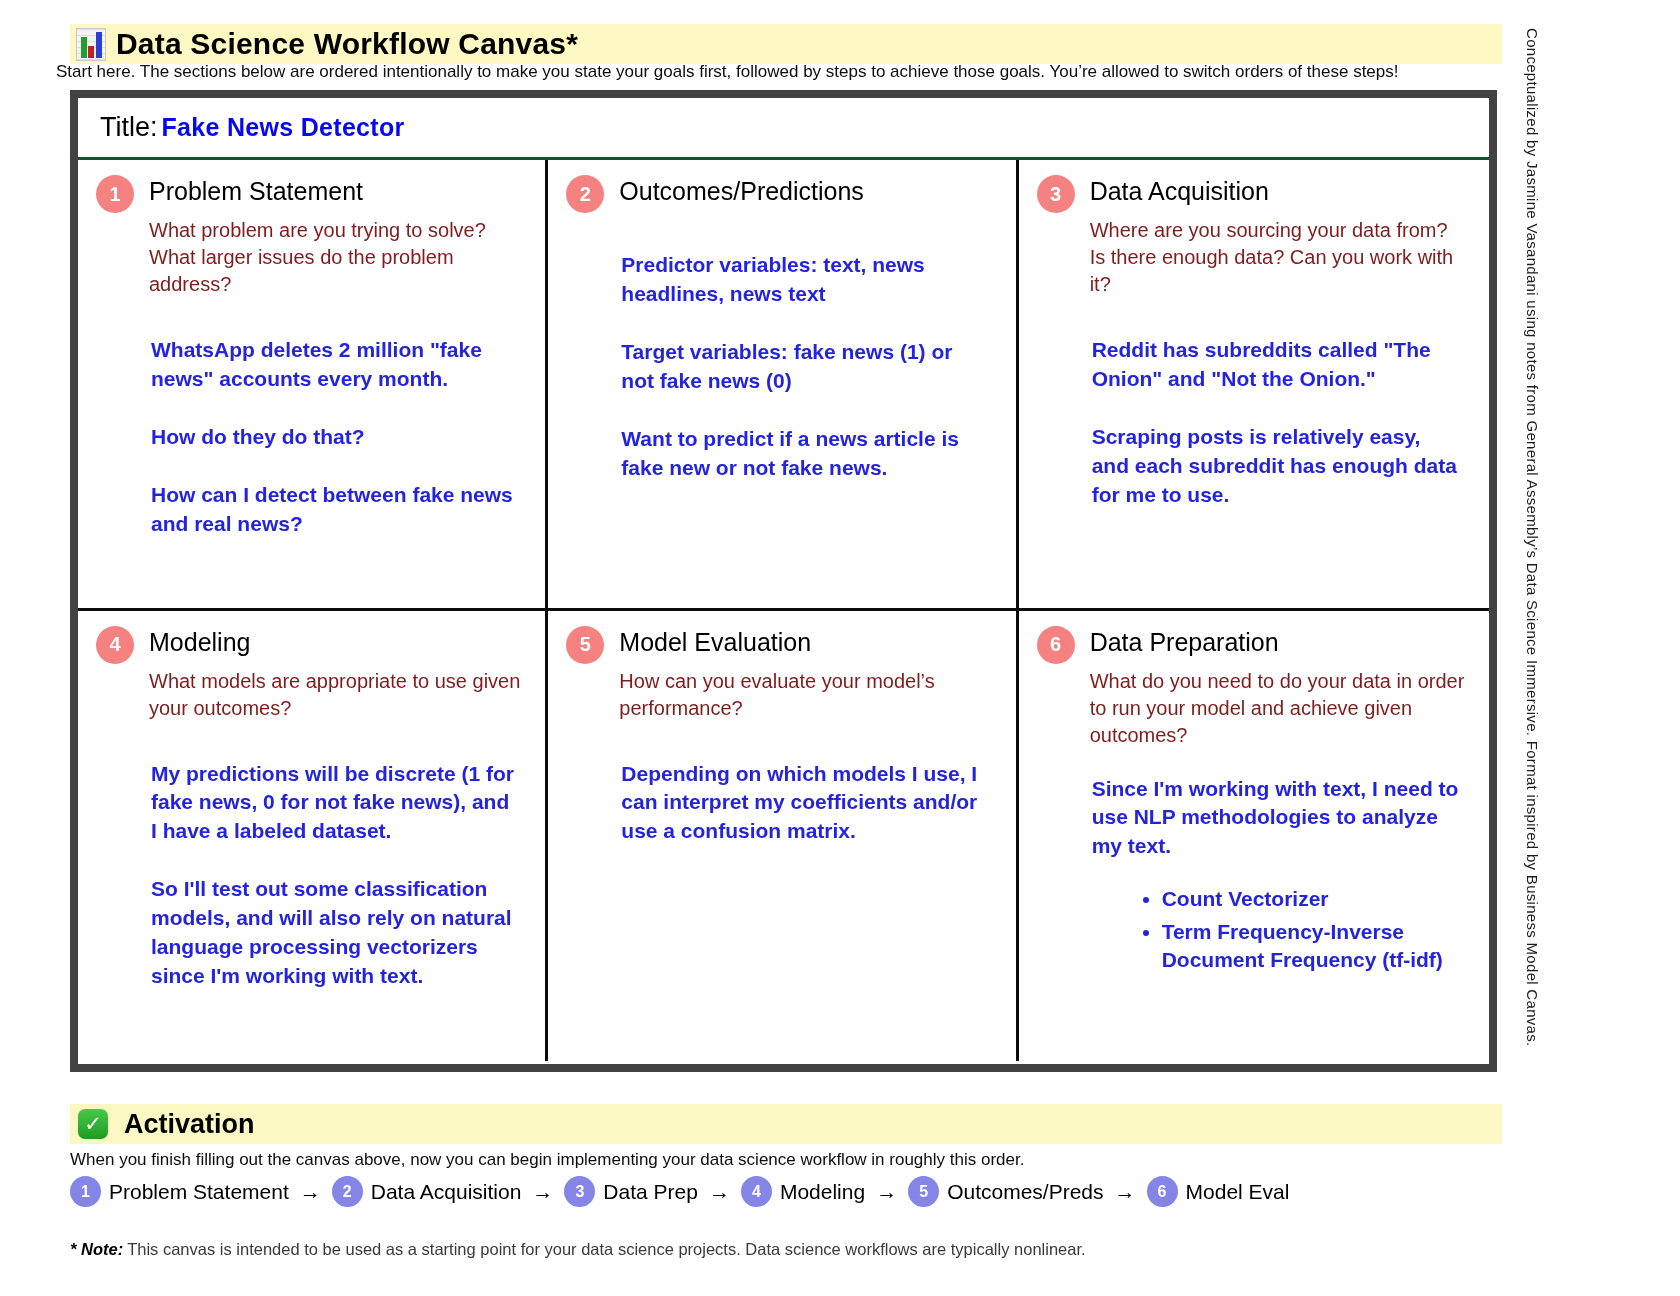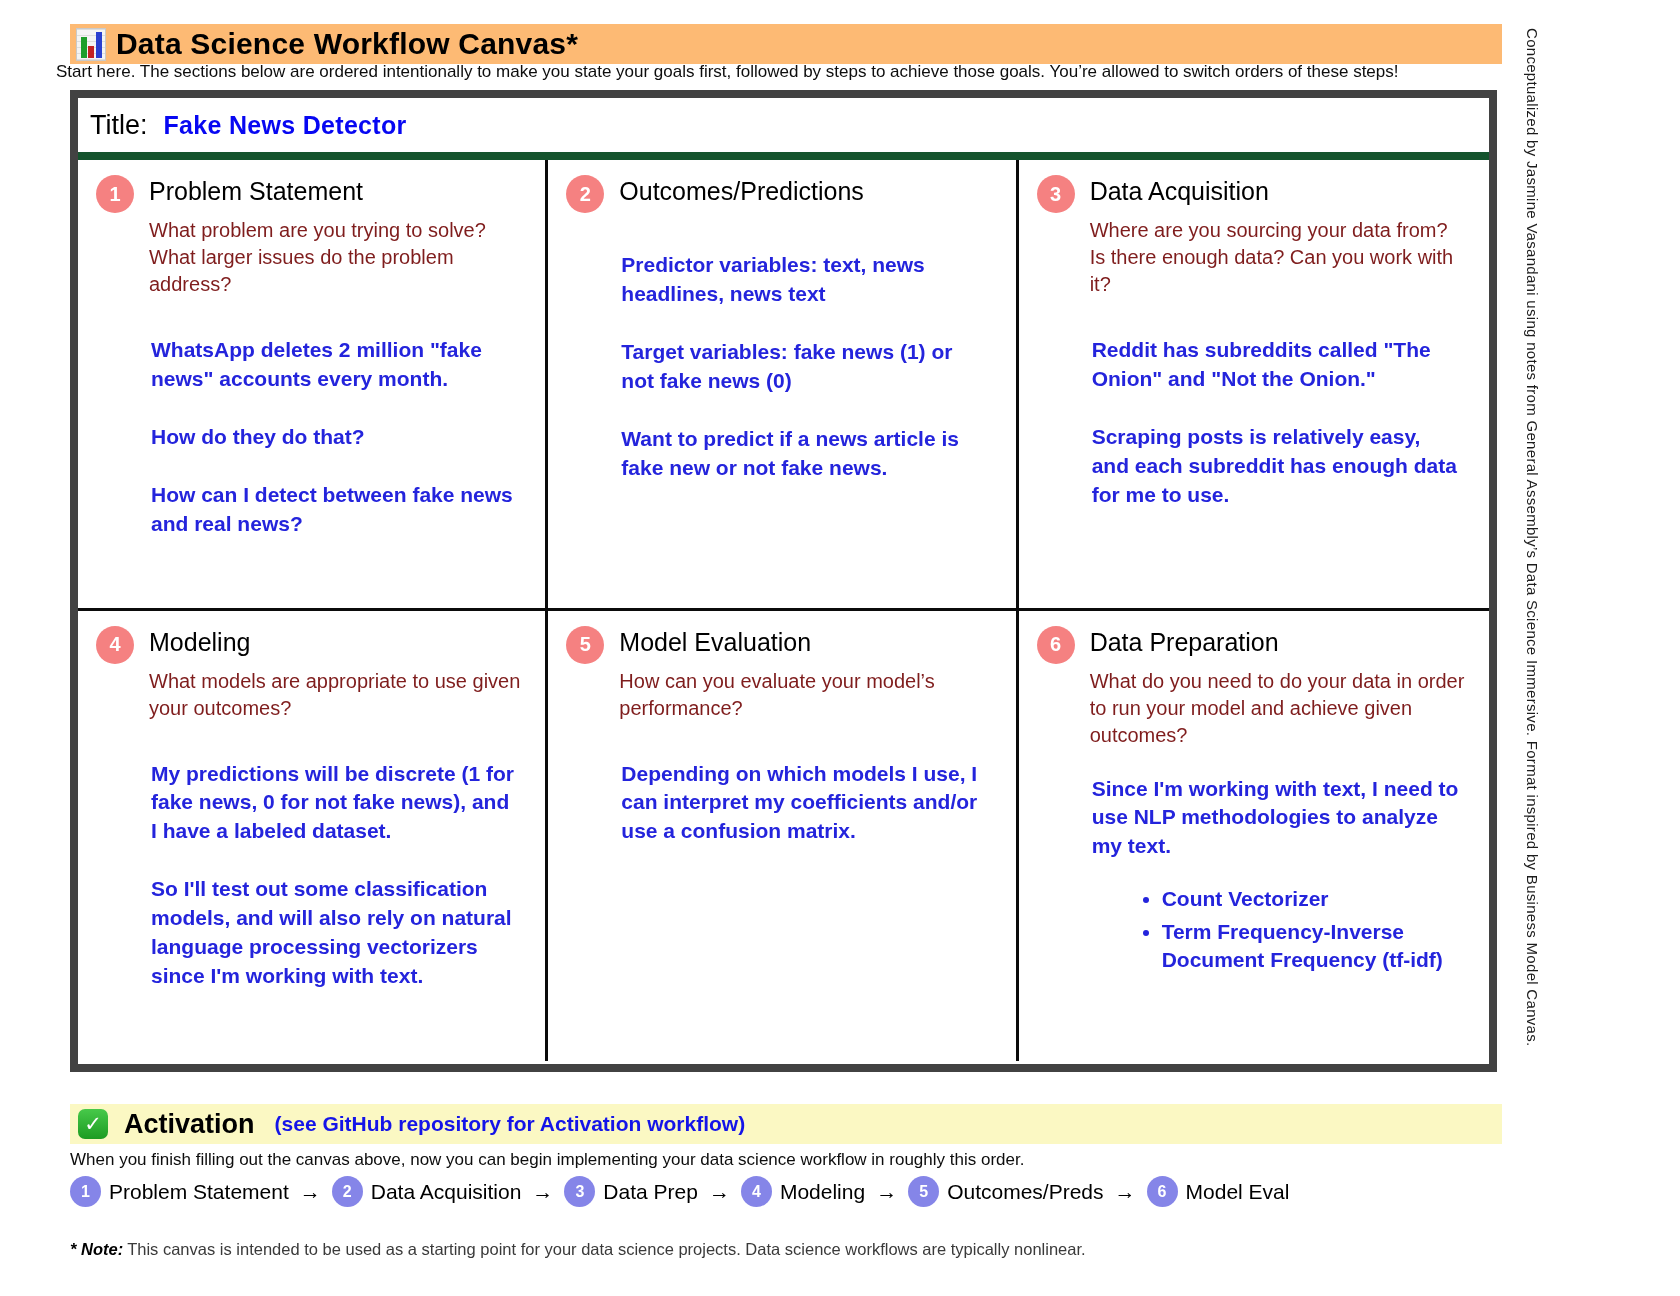--- a/index.html
+++ b/index.html
@@ -7,21 +7,21 @@
     position:relative;
     width:1680px;height:1296px;
     font-family:"Liberation Sans","DejaVu Sans",sans-serif;
     color:#111;
     overflow:hidden;
   }
 
   
   .header-band{
     position:absolute;left:70px;top:24px;width:1432px;height:40px;
-    background:#fdba74;display:flex;align-items:center;gap:10px;
+    background:#fef9c3;display:flex;align-items:center;gap:10px;
     padding-left:6px;box-sizing:border-box;
   }
   .bar-chart-icon{
     width:30px;height:33px;background:#f4f4f4;border:1px solid #c9c9c9;
     background-image:repeating-linear-gradient(to top,#ddd 0 1px,transparent 1px 6px);
     display:flex;align-items:flex-end;justify-content:space-evenly;
     padding:2px 2px;box-sizing:border-box;flex:0 0 auto;
   }
   .bar-chart-icon .bar{width:6px;display:block;}
   .bar-green{height:21px;background:#1e9e2a;}
@@ -29,22 +29,22 @@
   .bar-blue{height:26px;background:#2a3fd0;}
   .header-title{font-size:30px;font-weight:bold;color:#000;letter-spacing:0.2px;}
   .subtitle{position:absolute;left:56px;top:62px;width:1430px;font-size:17px;color:#0d0d0d;}
 
   
   .canvas-frame{
     position:absolute;left:70px;top:90px;width:1427px;height:982px;
     border:8px solid #424242;box-sizing:border-box;background:#fff;
   }
   .canvas-title-row{
-    height:62px;border-bottom:8px solid #14532d;
-    display:flex;align-items:center;gap:16px;padding-left:12px;box-sizing:border-box;
+    height:62px;border-bottom:3px solid #14532d;
+    display:flex;align-items:center;gap:4px;padding-left:22px;box-sizing:border-box;
   }
   .canvas-title-label{font-size:27px;color:#000;}
   .canvas-title-value{font-size:25px;font-weight:bold;color:#0707f2;letter-spacing:0.3px;}
 
   .grid{
     display:grid;grid-template-columns:1fr 1fr 1fr;grid-template-rows:1fr 1fr;
     height:calc(100% - 65px);
   }
   .cell{padding:12px 10px;box-sizing:border-box;overflow:hidden;}
   .cell.c-r{border-right:3px solid #0b0b0b;}
@@ -203,21 +203,20 @@
         </ul>
       </div>
     </div>
 
   </div>
 </div>
 
 <div class="activation-band">
   <span class="check-icon">✓</span>
   <span class="activation-title">Activation</span>
-  <span class="activation-link">(see GitHub repository for Activation workflow)</span>
 </div>
 <div class="activation-desc">When you finish filling out the canvas above, now you can begin implementing your data science workflow in roughly this order.</div>
 
 <div class="chain">
   <span class="chain-item">
     <span class="chain-num">1</span>
     <span class="chain-label">Problem Statement</span>
   </span>
   <span class="chain-arrow">→</span>
   <span class="chain-item">

